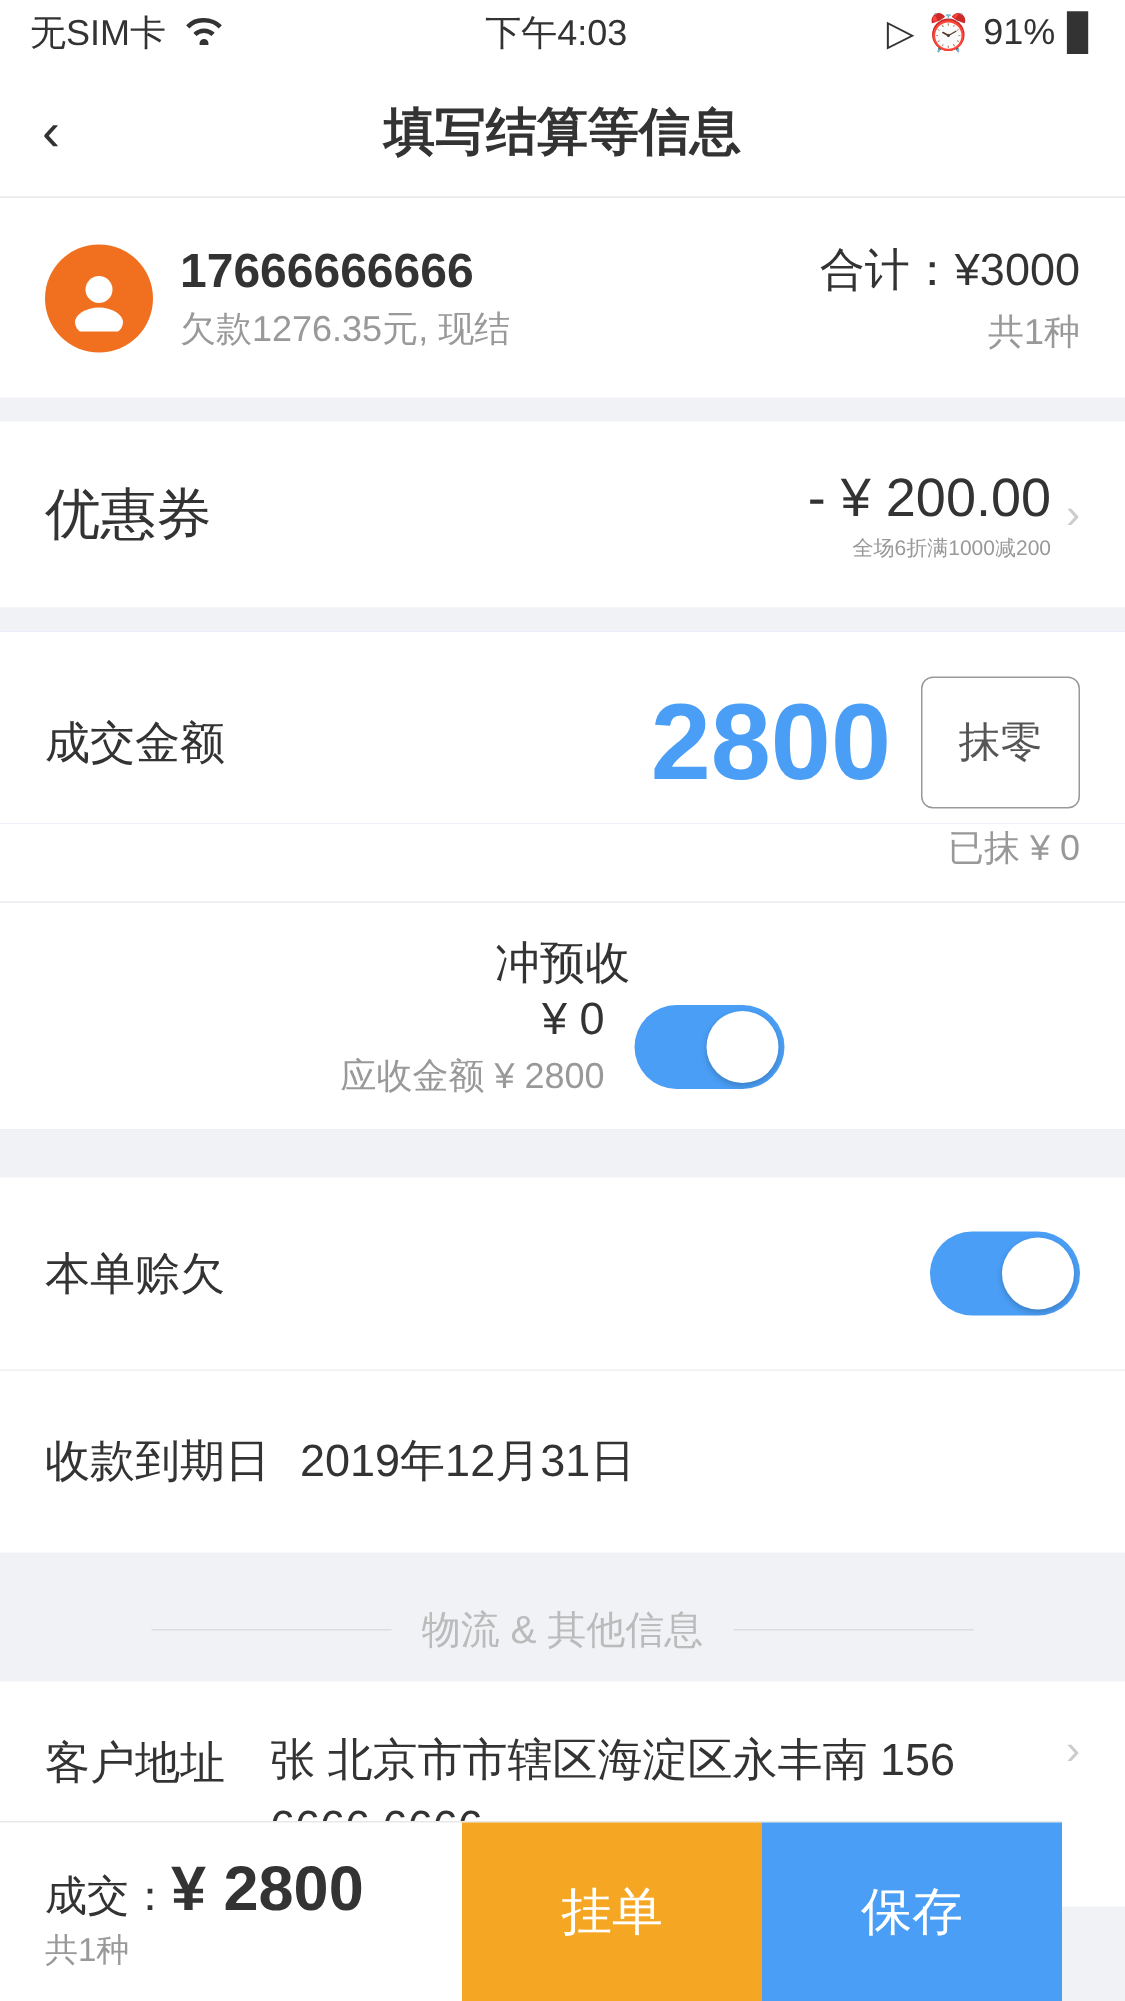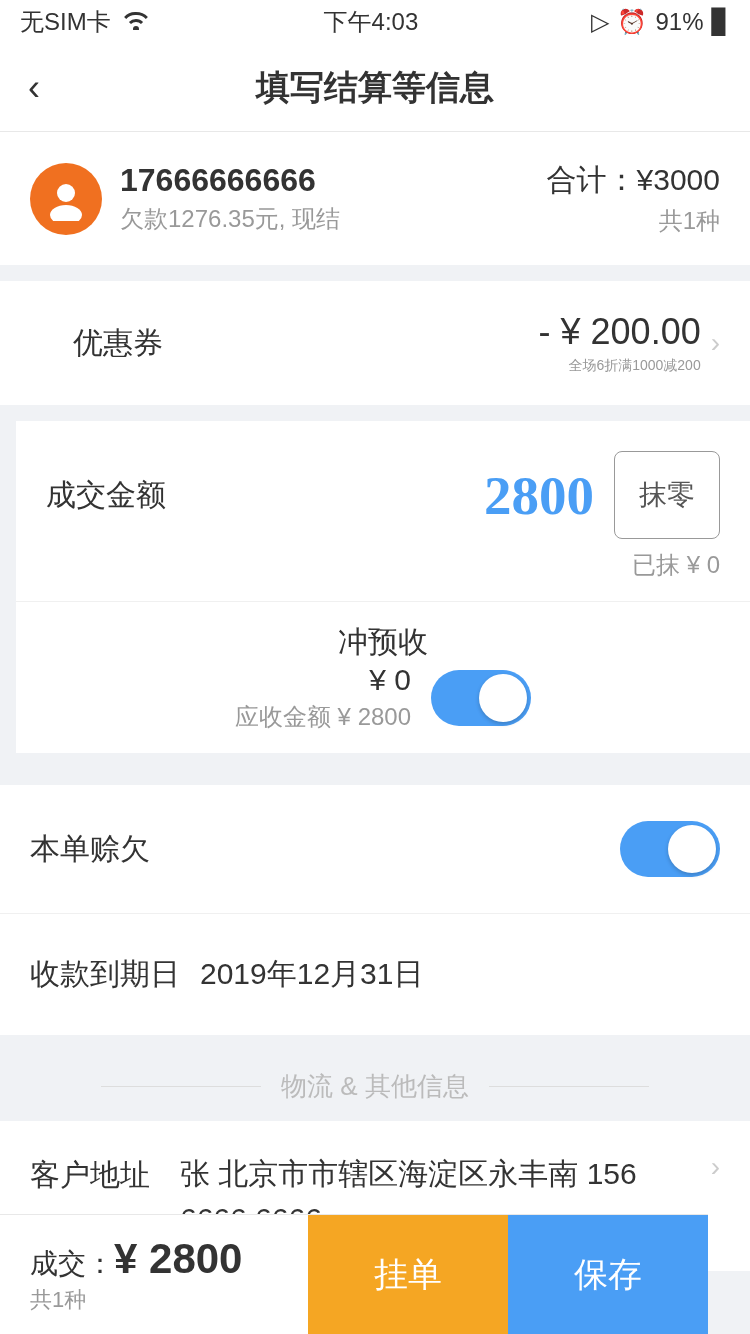--- a/index.html
+++ b/index.html
@@ -91,44 +91,43 @@
 
     
     .coupon-row {
       background: #fff;
       padding: 30px;
       display: flex;
       align-items: center;
       justify-content: space-between;
       margin-bottom: 0;
     }
-    .coupon-label { font-size: 30px; color: #333; margin-left: 43px; }
+    .coupon-label { font-size: 37px; color: #333; }
     .coupon-right { display: flex; align-items: center; gap: 10px; }
     .coupon-discount { font-size: 36px; color: #333; font-weight: 500; }
     .coupon-desc { font-size: 14px; color: #999; margin-top: 4px; text-align: right; }
     .chevron-right { font-size: 28px; color: #ccc; }
 
     
     .section-white {
       background: #c4b5fd;
       margin-bottom: 0;
-      margin-left: 16px;
     }
 
     
     .deal-amount-row {
       padding: 30px 30px 10px 30px;
       display: flex;
       align-items: center;
       justify-content: space-between;
       background: #fff;
     }
     .deal-label { font-size: 30px; color: #333; }
     .deal-right { display: flex; align-items: center; gap: 20px; }
-    .deal-amount-value { font-size: 55px; font-weight: 600; color: #4a9ef5; font-family: Liberation Serif, serif; }
+    .deal-amount-value { font-size: 72px; font-weight: 600; color: #4a9ef5; }
     .round-btn {
       border: 1px solid #999;
       border-radius: 8px;
       padding: 24px 24px;
       font-size: 28px;
       color: #555;
       cursor: pointer;
       background: #fff;
     }
     .deal-sub {

